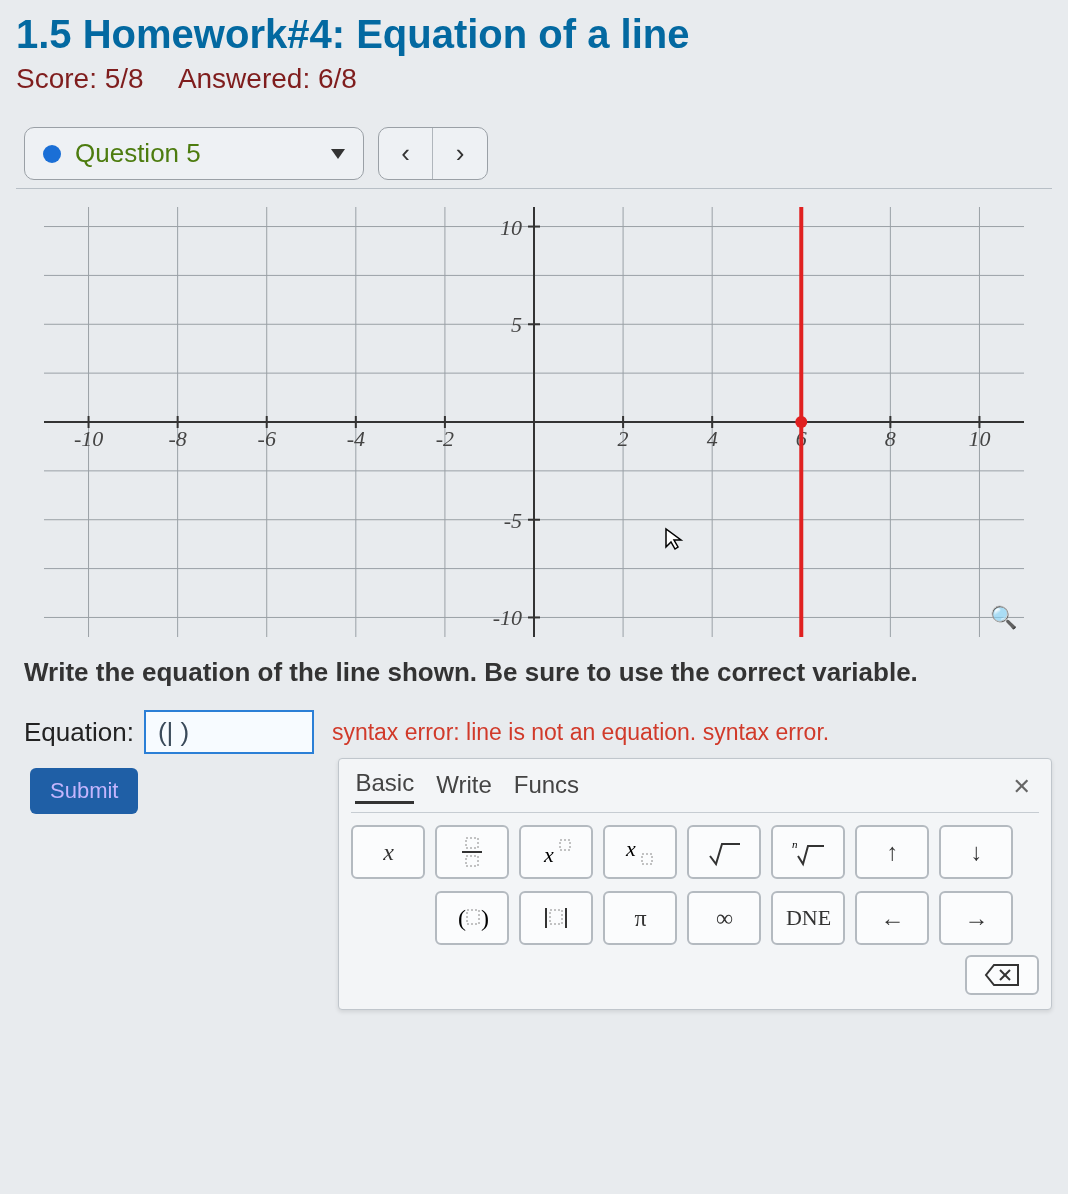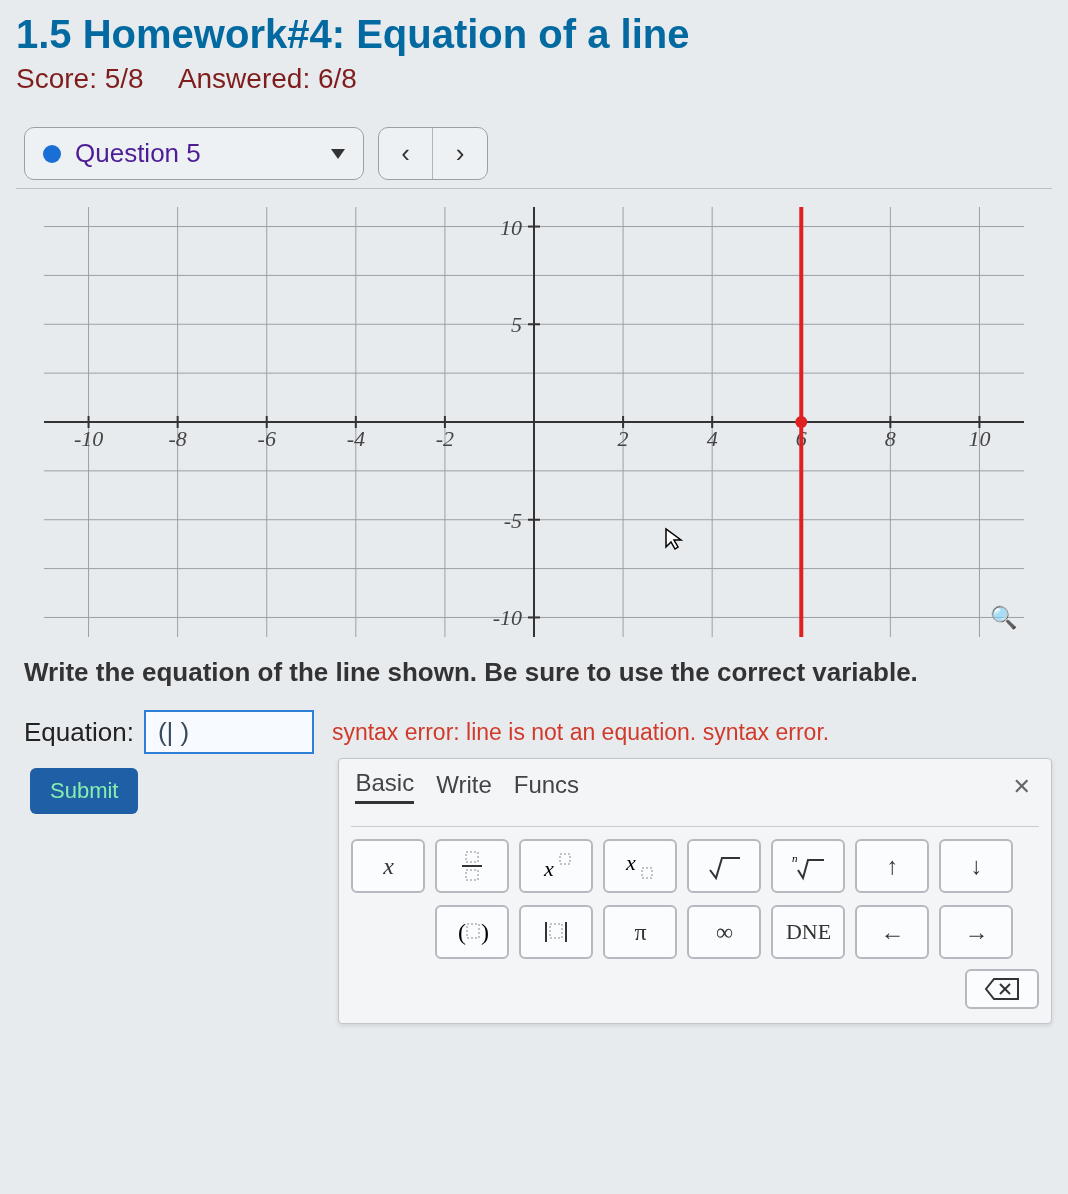--- a/index.html
+++ b/index.html
@@ -32,21 +32,21 @@
   }
   .qsel {
     display: flex;
     align-items: center;
     gap: 12px;
     padding: 10px 18px;
     border: 1px solid #9aa0a6;
     border-radius: 10px;
     background: #eef1f4;
     font-size: 26px;
-    color: #4c1d95;
+    color: #4d7c0f;
     min-width: 340px;
     justify-content: space-between;
   }
   .qsel .left { display:flex; align-items:center; gap:14px;}
   .bullet {
     width: 18px; height: 18px; border-radius: 50%; background: #1a6fd6;
     display:inline-block;
   }
   .caret-down {
     width:0;height:0;border-left:7px solid transparent;border-right:7px solid transparent;border-top:10px solid #333;
@@ -78,31 +78,31 @@
     display:flex; align-items:center; gap:10px; margin-left:8px; margin-bottom:8px;text-align:center;
   }
   .answer-label { font-size:26px; color:#222; }
   .answer-input {
     border:2px solid #2b7fd6; background:#f7fbff; color:#3a4a5a;
     font-size:26px; padding:4px 12px; width:170px; height:44px;
     display:flex; align-items:center;
   }
   .err { font-size:23px; color:#d13a2a; margin-left:8px;}
   .submit {
-    background:#1f5fa6; color:#86efac; border:none; border-radius:6px;
+    background:#1f5fa6; color:#c4b5fd; border:none; border-radius:6px;
     font-size:22px; padding:10px 20px; margin: 6px 0 0 14px;
   }
   .palette {
     border:1px solid #c0c6cc; border-radius:4px; background:#f3f5f7;
     width: 820px; margin-left: 200px; margin-top:-4px; padding: 6px 12px 14px 12px;
     box-shadow: 0 2px 4px rgba(0,0,0,0.1);
   }
   .tabs {
     display:flex; gap:22px; font-size:24px; color:#444;
-    border-bottom:1px solid #c6ccd2; padding: 4px 4px 22px 4px;
+    border-bottom:1px solid #c6ccd2; padding: 4px 4px 8px 4px;
     align-items:center;
     justify-content:flex-end;
   }
   .tabs .tab { padding-bottom:4px; }
   .tabs .tab.active { border-bottom:3px solid #333; font-weight:500;}
   .tabs .close { margin-left:auto; font-size:22px; color:#666; padding:4px;}
   .keyrow { display:flex; gap:10px; margin-top:12px; flex-wrap:wrap;}
   .key {
     width:74px; height:54px; border:2px solid #b4bac0; border-radius:6px;
     background:#fbfcfd; display:flex; align-items:center; justify-content:center;

